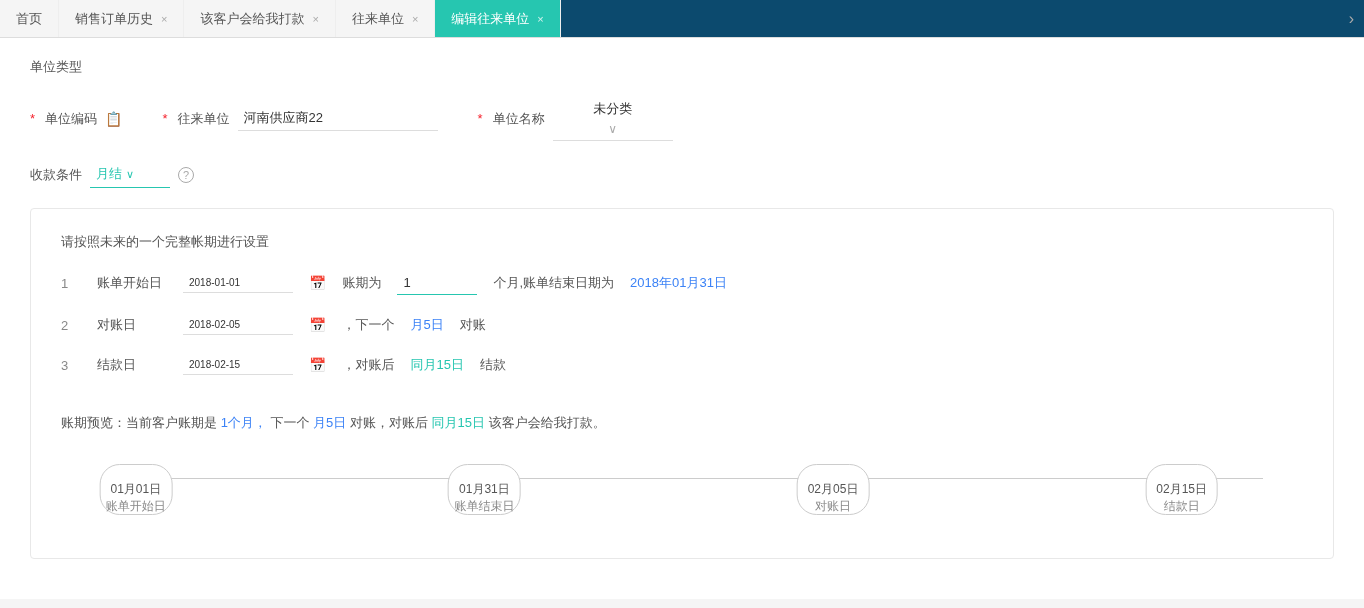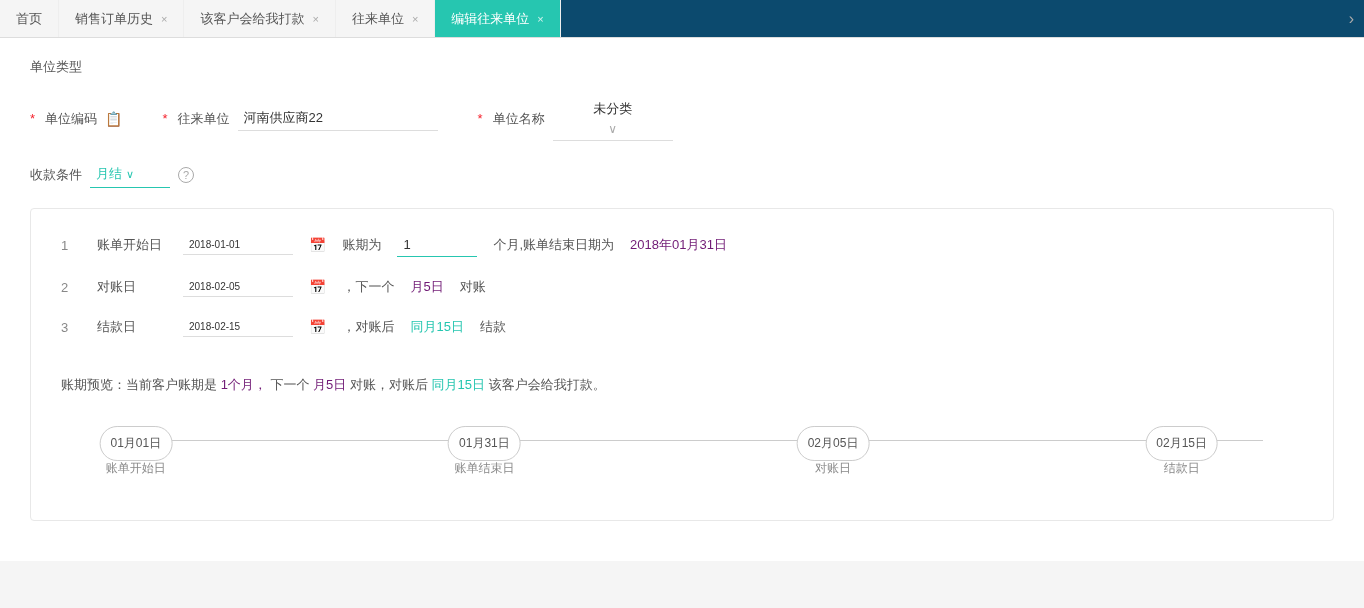--- a/index.html
+++ b/index.html
@@ -205,21 +205,21 @@
     .period-input {
       border: none;
       border-bottom: 1.5px solid #26c6b0;
       padding: 4px 6px;
       font-size: 13px;
       color: #333;
       width: 80px;
       outline: none;
     }
     .inline-text { color: #555; }
-    .highlight-orange { color: #701a75; }
+    .highlight-orange { color: #3b82f6; }
     .highlight-teal { color: #26c6b0; }
 
     
     .preview-section {
       padding: 16px 0 0;
       color: #555;
       font-size: 13px;
       line-height: 1.8;
     }
 
@@ -249,21 +249,21 @@
       background: #ccc;
       transform: translateX(-50%);
     }
     .tl-badge {
       position: absolute;
       top: 0;
       transform: translateX(-50%);
       background: #fff;
       border: 1px solid #ccc;
       border-radius: 20px;
-      padding: 8px 10px;
+      padding: 16px 10px;
       font-size: 12px;
       color: #555;
       white-space: nowrap;
     }
     .tl-sublabel {
       position: absolute;
       top: 34px;
       transform: translateX(-50%);
       font-size: 12px;
       color: #888;
@@ -330,20 +330,21 @@
       <span class="field-label">收款条件</span>
       <div class="condition-select">
         <span class="condition-value">月结</span>
         <span style="color:#26c6b0; font-size:11px;">∨</span>
       </div>
       <div class="help-icon">?</div>
     </div>
   </div>
 
   <div class="settings-panel">
+    <div class="panel-title">请按照未来的一个完整帐期进行设置</div>
 
     <div class="setting-row">
       <span class="setting-num">1</span>
       <span class="setting-label">账单开始日</span>
       <input class="date-input" type="text" value="2018-01-01" style="">
       <span class="cal-icon">📅</span>
       <span class="inline-text">账期为</span>
       <input class="period-input" type="text" value="1" style="">
       <span class="inline-text">个月,账单结束日期为</span>
       <span class="highlight-orange">2018年01月31日</span>

